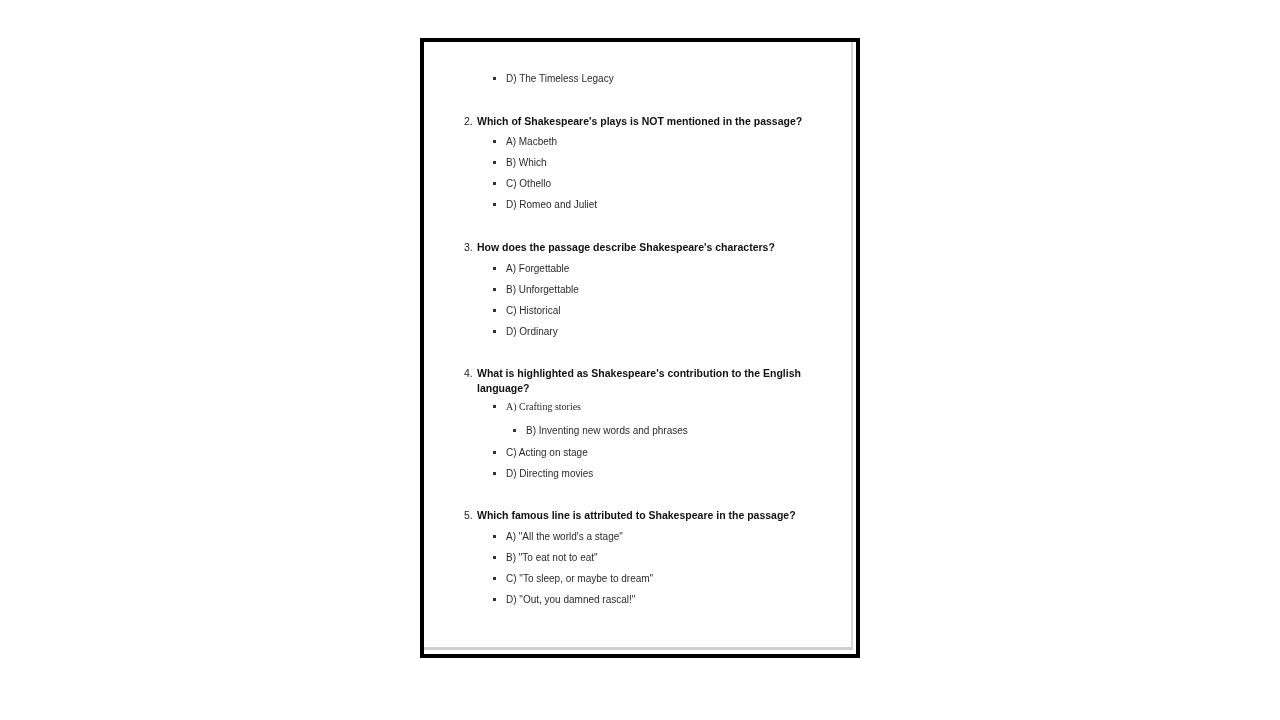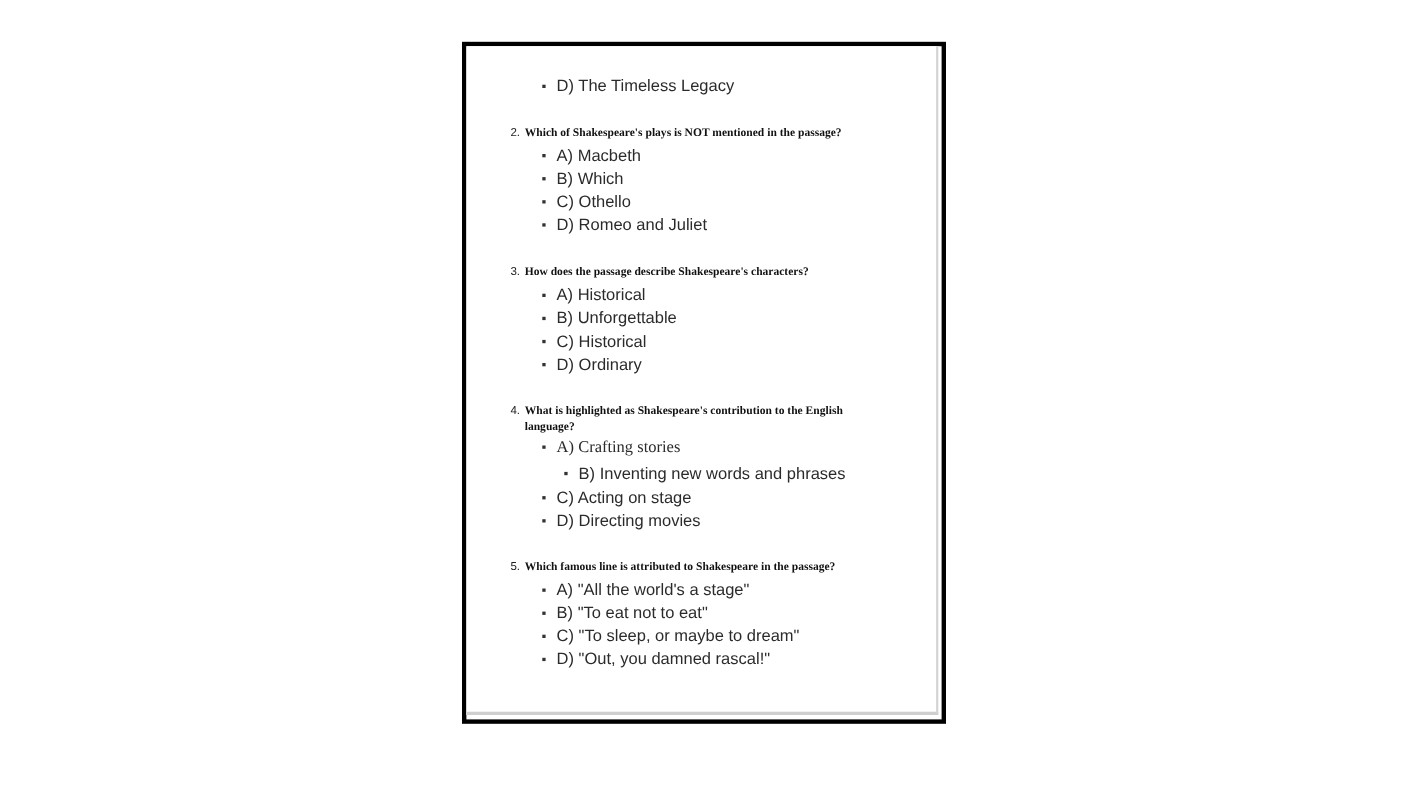--- a/index.html
+++ b/index.html
@@ -35,21 +35,21 @@
     }
     .content {
       position: absolute;
       left: 0;
       top: 0;
       width: 100%;
     }
     .opt {
       position: absolute;
       left: 82px;
-      font-size: 15px;
+      font-size: 10px;
       color: #2b2b2b;
       white-space: nowrap;
       line-height: 14px;
     }
     .bullet {
       position: absolute;
       left: -13px;
       top: 5px;
       width: 3px;
       height: 3px;
@@ -67,21 +67,20 @@
     .q .num {
       position: absolute;
       left: 0;
       top: 0;
       font-weight: normal;
       color: #222222;
     }
     .q .text {
       display: block;
       margin-left: 13px;
-      font-family: Liberation Serif, serif;
     }
   </style>
 </head>
 <body>
 
 <div class="frame">
   <div class="page">
     <div class="content">
 
       <div class="opt" style="top:30px;">
@@ -109,21 +108,21 @@
         <span class="bullet"></span>
         <span>D) Romeo and Juliet</span>
       </div>
 
       <div class="q" style="top:198px;">
         <span class="num">3.</span>
         <span class="text">How does the passage describe Shakespeare's characters?</span>
       </div>
       <div class="opt" style="top:220px;">
         <span class="bullet"></span>
-        <span>A) Historical</span>
+        <span>A) Forgettable</span>
       </div>
       <div class="opt" style="top:241px;">
         <span class="bullet"></span>
         <span>B) Unforgettable</span>
       </div>
       <div class="opt" style="top:262px;">
         <span class="bullet"></span>
         <span>C) Historical</span>
       </div>
       <div class="opt" style="top:283px;text-align:center;">

